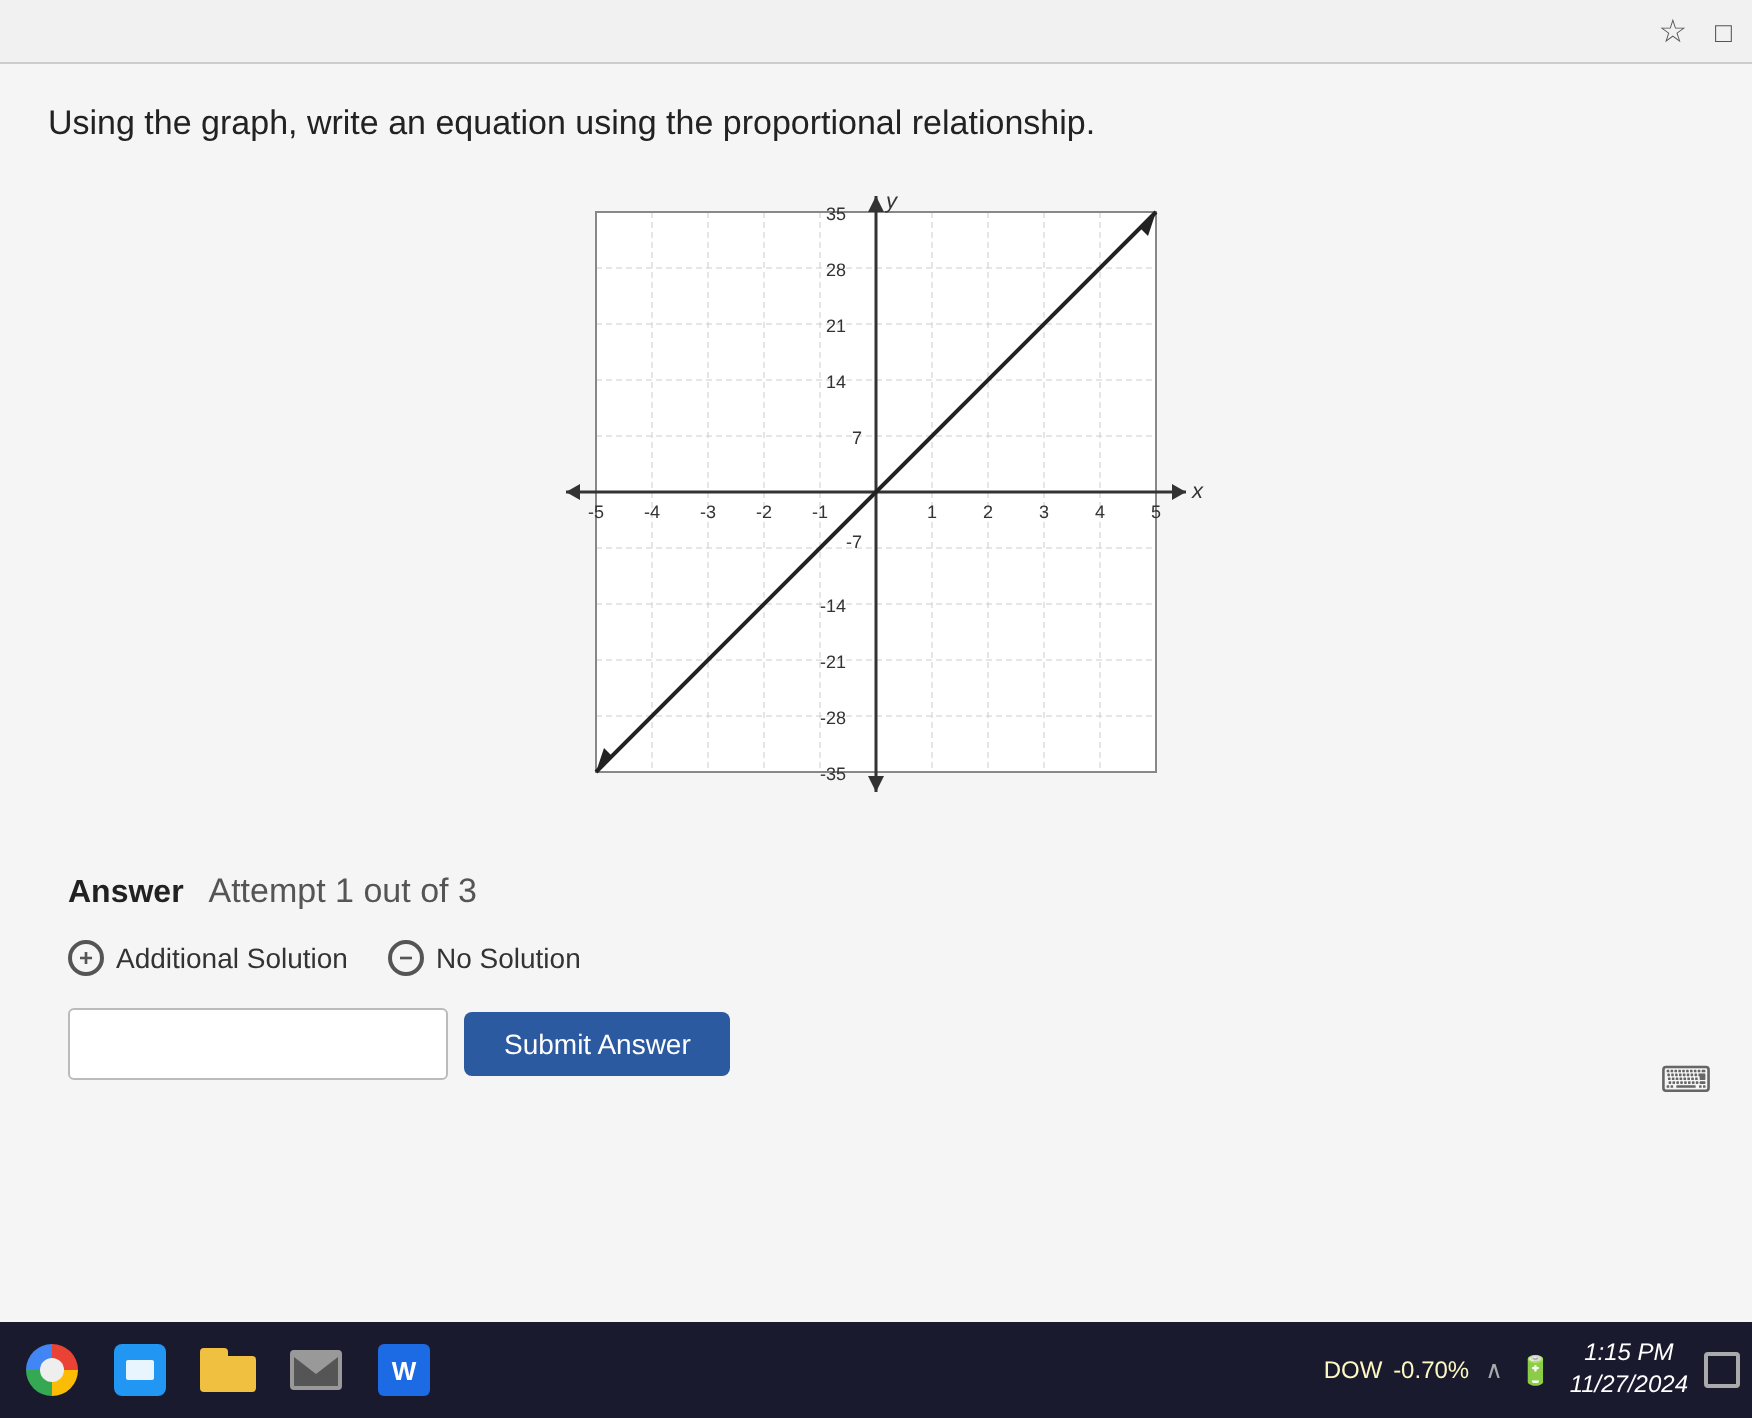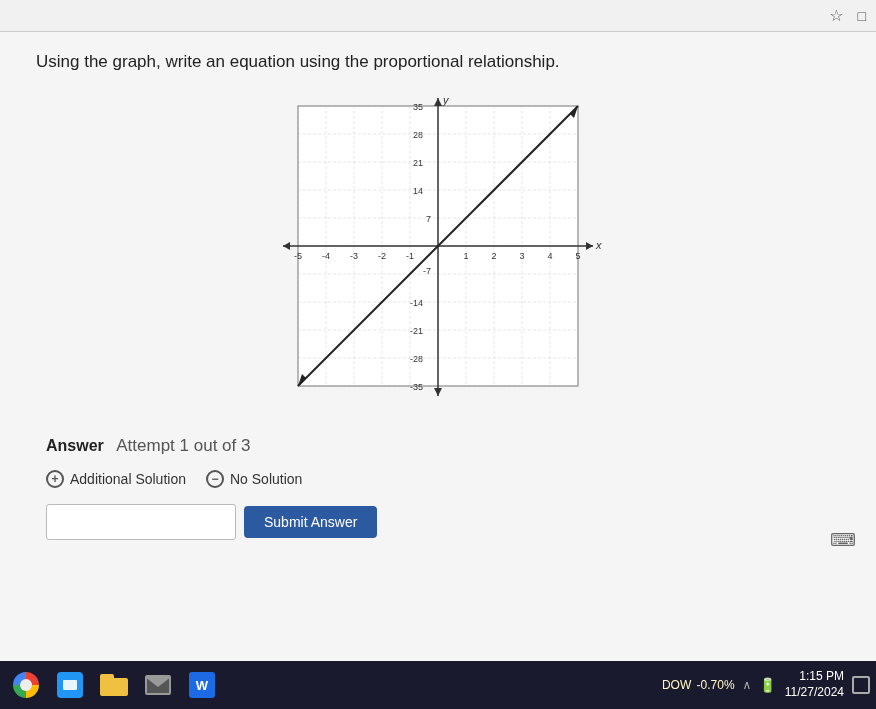--- a/index.html
+++ b/index.html
@@ -28,21 +28,21 @@
       display: flex;
       gap: 8px;
       align-items: center;
     }
 
     
     .main-content {
       background: #f5f5f5;
       width: 100%;
       height: calc(100% - 32px - 48px);
-      padding: 20px 36px;
+      padding: 20px 24px;
       position: relative;
     }
 
     .page-title {
       font-size: 17px;
       color: #222;
       margin-bottom: 20px;
       font-weight: normal;
     }
 
@@ -177,21 +177,22 @@
       gap: 8px;
       color: white;
     }
 
     .dow-text {
       font-size: 12px;
       color: #fef9c3;
     }
 
     .time-block {
-      text-align: right;
+      text-align: center;
+      font-style: italic;
     }
 
     .time-text {
       font-size: 12px;
       color: white;
       display: block;
       line-height: 1.3;
     }
 
     .taskbar-chevron {

